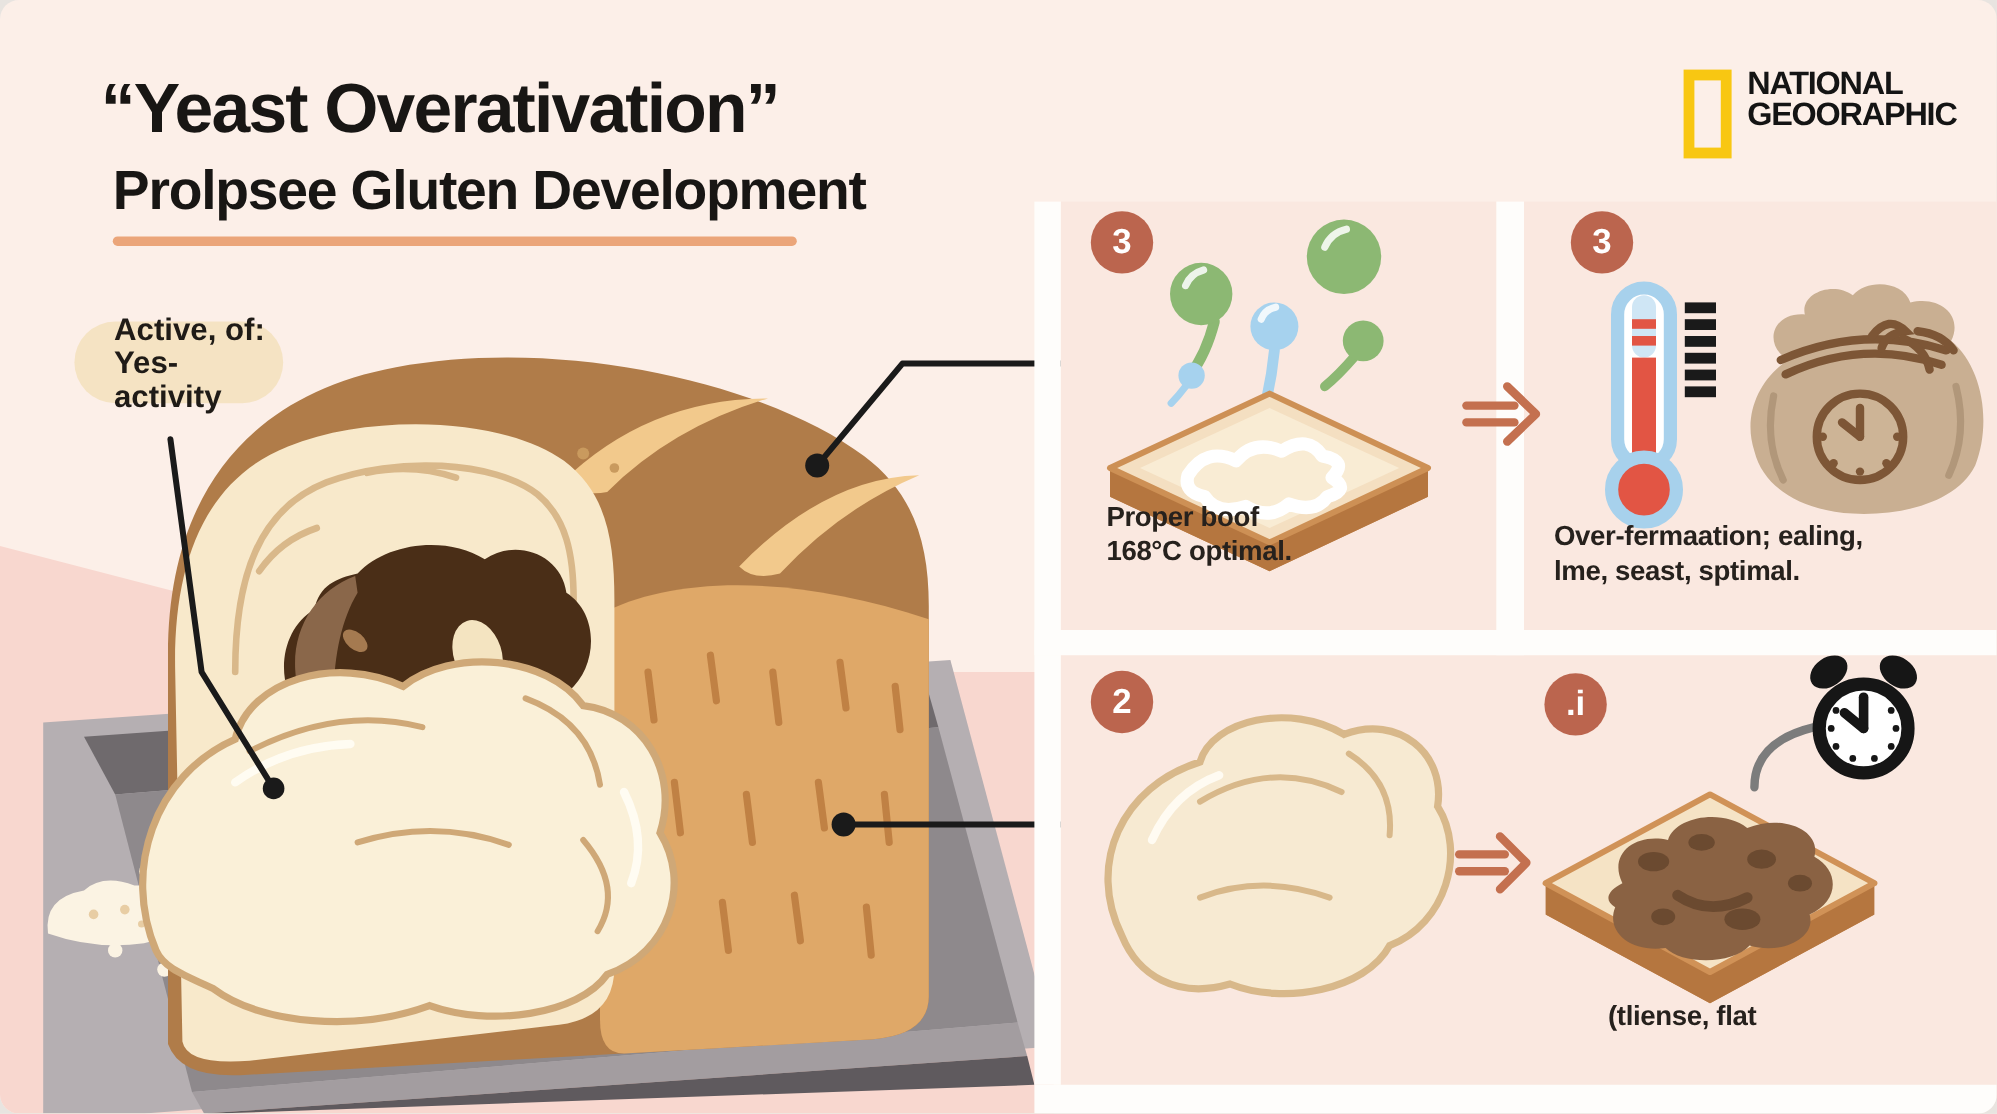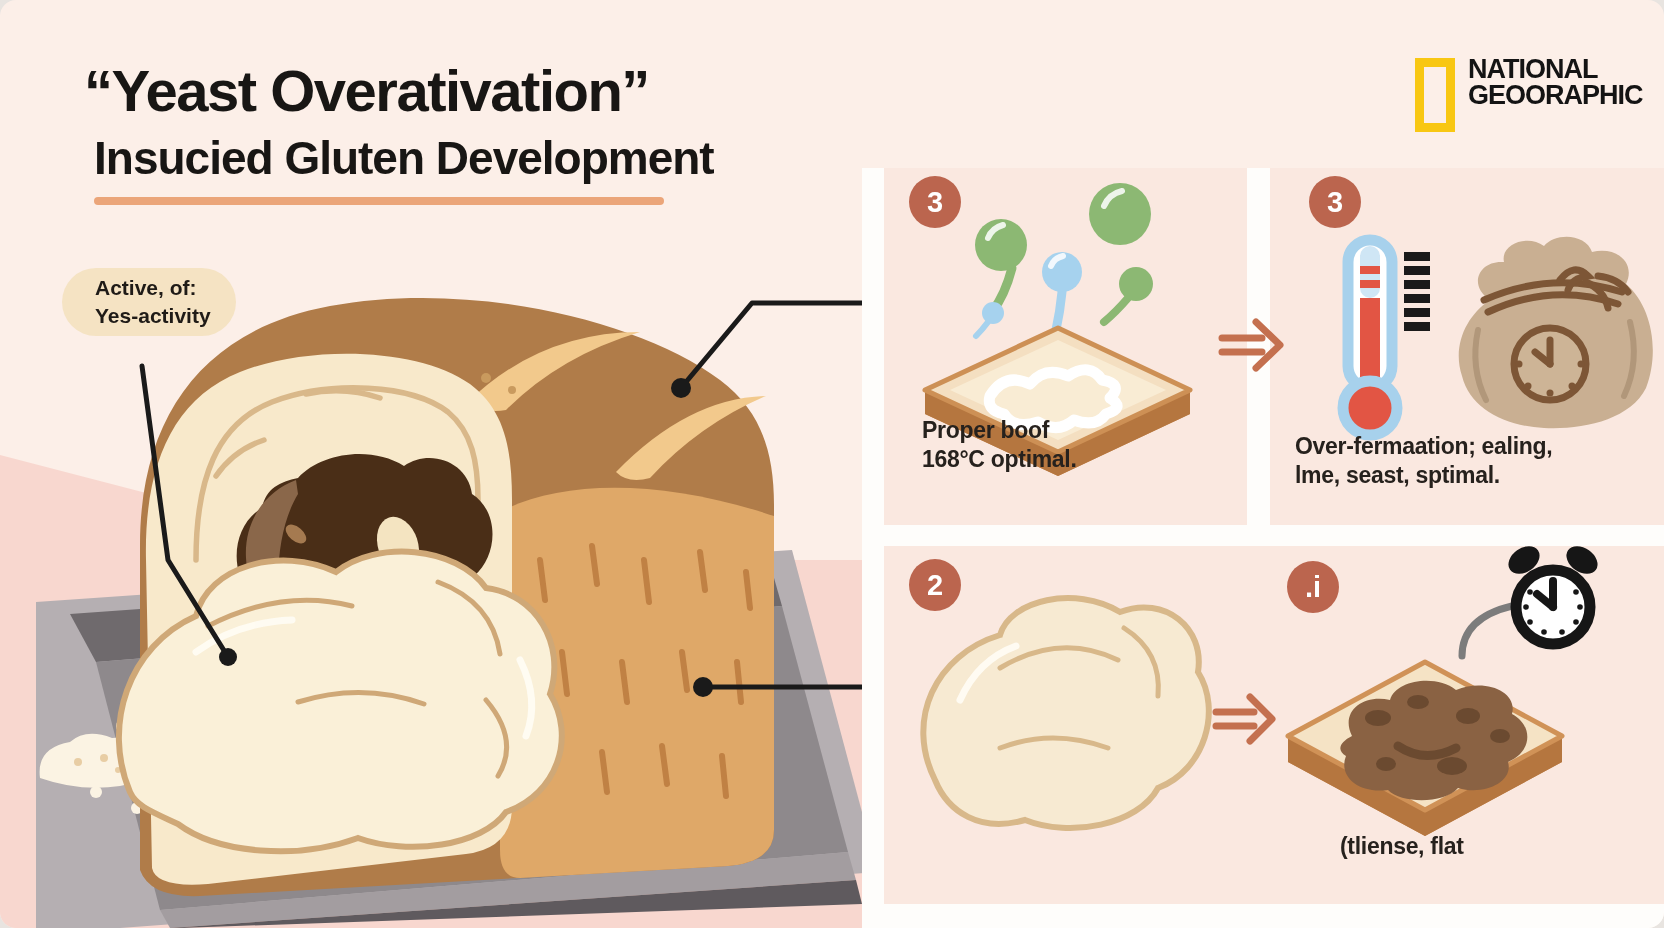--- a/index.html
+++ b/index.html
@@ -8,27 +8,27 @@
     background:#fcefe8;font-family:"Liberation Sans",sans-serif;border-radius:16px;
   }
   .abs{position:absolute;}
   svg{display:block;}
   
   #title-block{left:84px;top:58px;width:760px;color:#181614;}
   .title-l1{font-size:58px;font-weight:700;letter-spacing:-1.5px;line-height:66px;}
   .title-l2{font-size:46px;font-weight:700;letter-spacing:-1px;line-height:52px;margin-left:10px;margin-top:8px;}
   #title-underline{left:94px;top:197px;width:570px;height:8px;background:#eba579;border-radius:4px;}
   
-  #natgeo{left:1403px;top:56px;width:240px;height:76px;display:flex;align-items:flex-start;margin-left:12px;}
+  #natgeo{left:1403px;top:56px;width:240px;height:76px;display:flex;align-items:flex-start;}
   #natgeo-frame{width:22px;height:56px;border:9px solid #f8c712;margin-top:2px;}
   #natgeo-text{margin-left:13px;font-weight:700;font-size:27px;line-height:26px;letter-spacing:-1px;color:#141414;}
   
   #bubble{left:62px;top:268px;width:174px;height:68px;background:#f5e3c3;border-radius:47px;
     display:flex;flex-direction:column;justify-content:center;padding-left:33px;box-sizing:border-box;
-    font-size:21px;font-weight:700;line-height:28px;color:#1f1b17;}
+    font-size:26px;font-weight:700;line-height:28px;color:#1f1b17;}
   
   .panel{background:#fae8e0;}
   #panel-top-left{left:884px;top:168px;width:363px;height:357px;}
   #panel-top-right{left:1270px;top:168px;width:394px;height:357px;}
   #panel-bottom{left:884px;top:546px;width:780px;height:358px;}
   .divider{background:#fefdfb;}
   #div-v1{left:862px;top:168px;width:22px;height:736px;}
   #div-v2{left:1247px;top:168px;width:23px;height:378px;}
   #div-h1{left:862px;top:525px;width:802px;height:21px;}
   #div-bottom{left:862px;top:904px;width:802px;height:24px;}
@@ -288,21 +288,21 @@
           <ellipse cx="1500" cy="736" rx="10" ry="7"></ellipse>
         <ellipse cx="1452" cy="766" rx="15" ry="9"></ellipse>
           <ellipse cx="1386" cy="764" rx="10" ry="7"></ellipse>
       </g>
       <path d="M1398,746 Q1425,764 1456,748" fill="none" stroke="#6b4a30" stroke-width="9" stroke-linecap="round"></path>
     </g>
   </svg>
 
   <div class="abs z4" id="title-block">
     <div class="title-l1">“Yeast Overativation”</div>
-    <div class="title-l2">Insucied Gluten Development</div>
+    <div class="title-l2">Prolpsee Gluten Development</div>
   </div>
   <div class="abs z4" id="title-underline"></div>
 
   <div class="abs z4" id="natgeo">
     <div id="natgeo-frame"></div>
     <div id="natgeo-text">
       <div>NATIONAL</div>
       <div>GEOORAPHIC</div>
     </div>
   </div>

